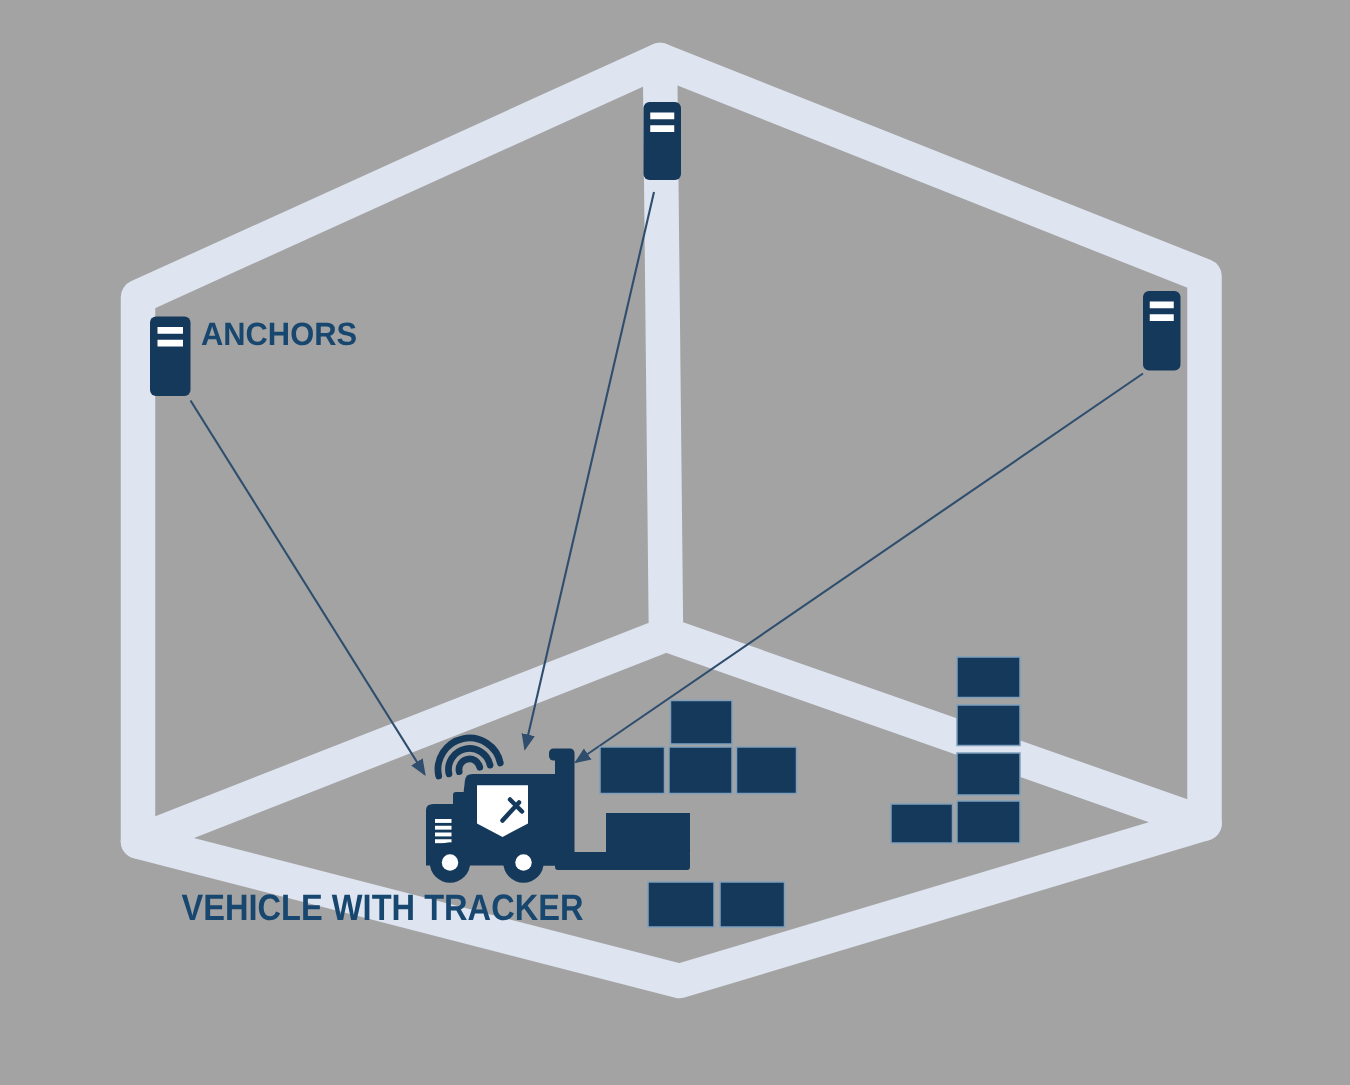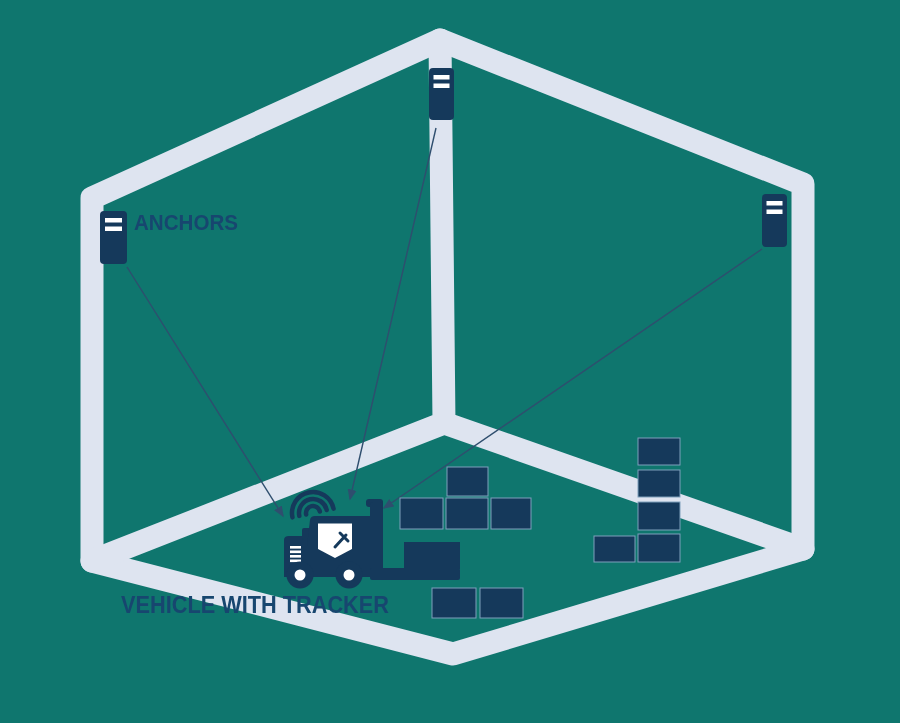--- a/index.html
+++ b/index.html
@@ -4,21 +4,21 @@
 <style>
   html, body {
     margin: 0;
     padding: 0;
     background: #ffffff;
   }
   .canvas {
     position: relative;
     width: 900px;
     height: 723px;
-    background: #0f766e;
+    background: #a3a3a3;
     overflow: hidden;
     font-family: "Liberation Sans", "DejaVu Sans", sans-serif;
   }
   svg { display: block; }
   .diagram-label {
     font-family: "Liberation Sans", "DejaVu Sans", sans-serif;
     font-weight: bold;
   }
   .label-anchors  { font-size: 21.5px; }
   .label-vehicle  { font-size: 24.5px; }

